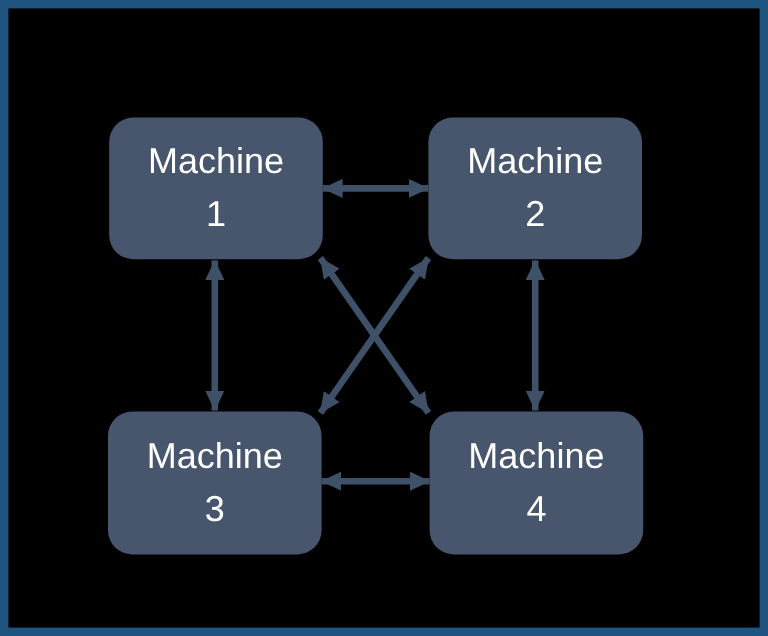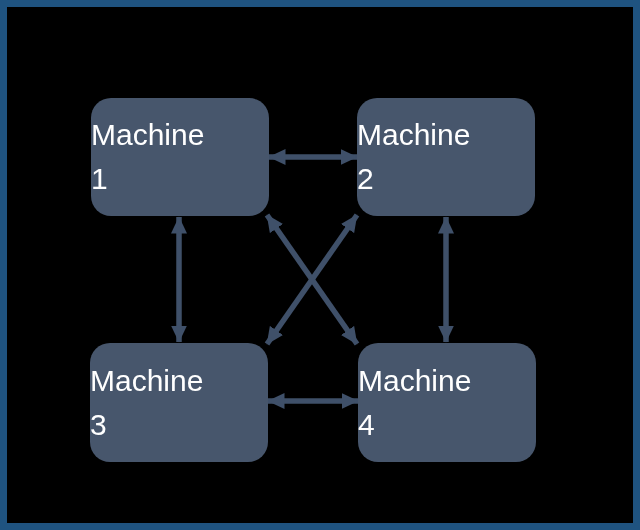--- a/index.html
+++ b/index.html
@@ -20,21 +20,21 @@
     left: 0;
     top: 0;
     width: 640px;
     height: 530px;
   }
   .node {
     position: absolute;
     border-radius: 20px;
     display: flex;
     flex-direction: column;
-    align-items: flex-start;
+    align-items: center;
     justify-content: center;
     text-align: center;
     color: #FFFFFF;
     font-size: 30px;
     line-height: 44px;
     box-sizing: border-box;
   }
   .node span {
     display: block;
   }

